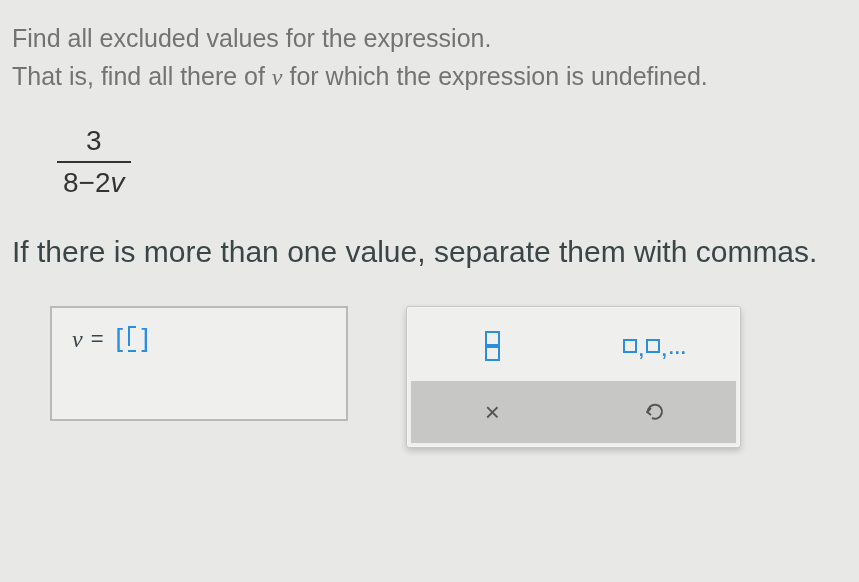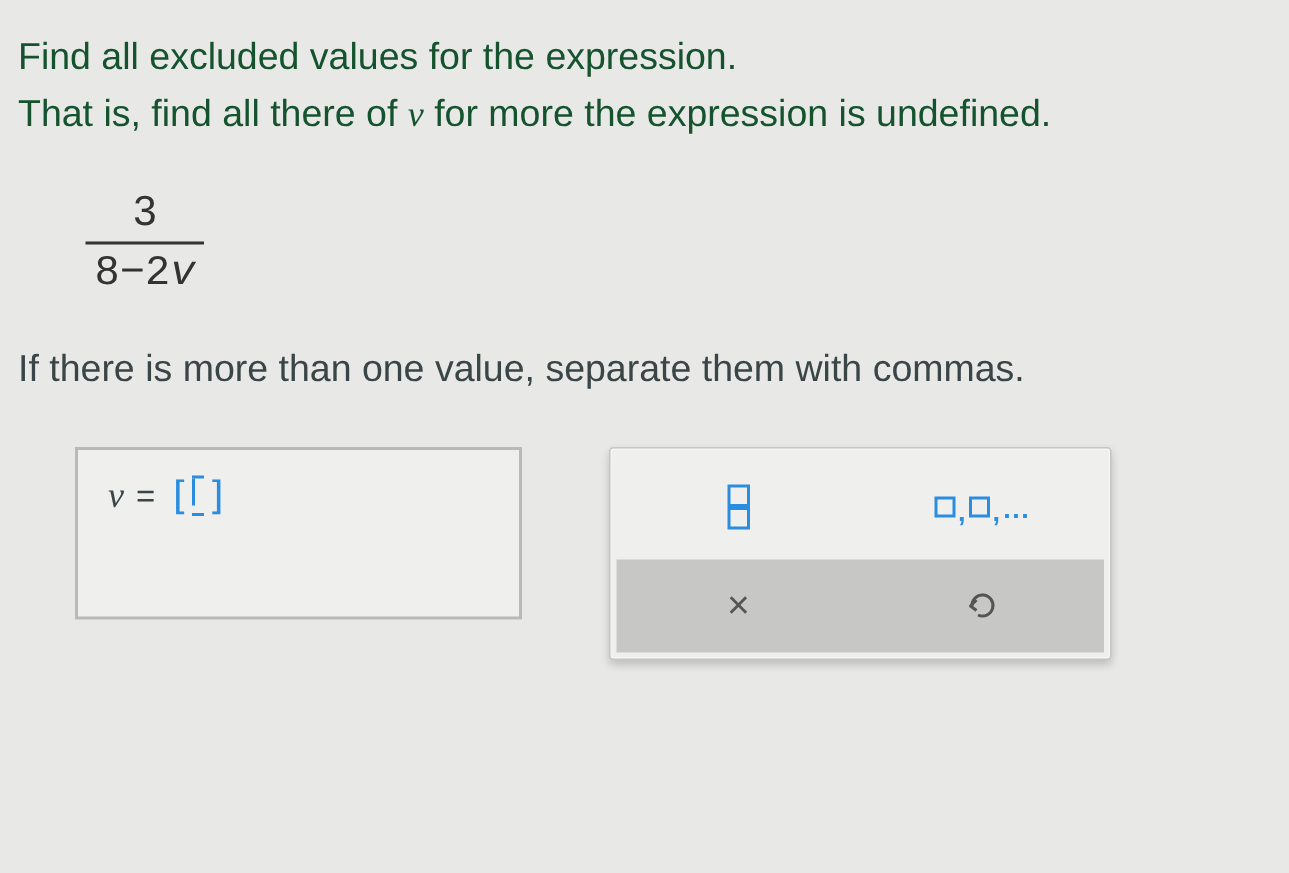--- a/index.html
+++ b/index.html
@@ -9,46 +9,45 @@
       background: #e8e8e6;
       font-family: 'Segoe UI', Arial, sans-serif;
       color: #3a4548;
       padding: 20px 12px;
       overflow: hidden;
     }
     .question-text {
       font-size: 25px;
       line-height: 1.5;
       margin-bottom: 28px;
-      color: #14532d;
+      color: #737373;
     }
     .expression-block {
       margin-left: 45px;
       margin-bottom: 28px;
     }
     .fraction {
       display: inline-block;
       text-align: center;
       font-size: 28px;
       color: #333;
     }
     .frac-num {
       padding: 2px 10px;
     }
     .frac-bar {
       border-top: 2px solid #333;
       margin: 2px 0;
     }
     .frac-den {
       padding: 2px 6px;
-      font-family: Liberation Mono, monospace;
     }
     .den-var { font-style: italic; }
     .instruction-text {
-      font-size: 25px;
+      font-size: 30px;
       line-height: 1.5;
       margin-bottom: 32px;
       color: #3a4548;
     }
     .answer-row {
       display: flex;
       gap: 58px;
       align-items: flex-start;
       margin-left: 38px;
     }
@@ -161,21 +160,21 @@
     .undo-svg {
       width: 24px;
       height: 24px;
     }
   </style>
 </head>
 <body>
 
 <div class="question-text">
   <span>Find all excluded values for the expression.</span><br>
-  <span>That is, find all there of </span><span class="var-italic">v</span><span> for more the expression is undefined.</span>
+  <span>That is, find all there of </span><span class="var-italic">v</span><span> for which the expression is undefined.</span>
 </div>
 
 <div class="expression-block">
   <div class="fraction">
     <div class="frac-num">3</div>
     <div class="frac-bar"></div>
     <div class="frac-den">
       <span>8</span><span>−</span><span>2</span><span class="den-var">v</span>
     </div>
   </div>

